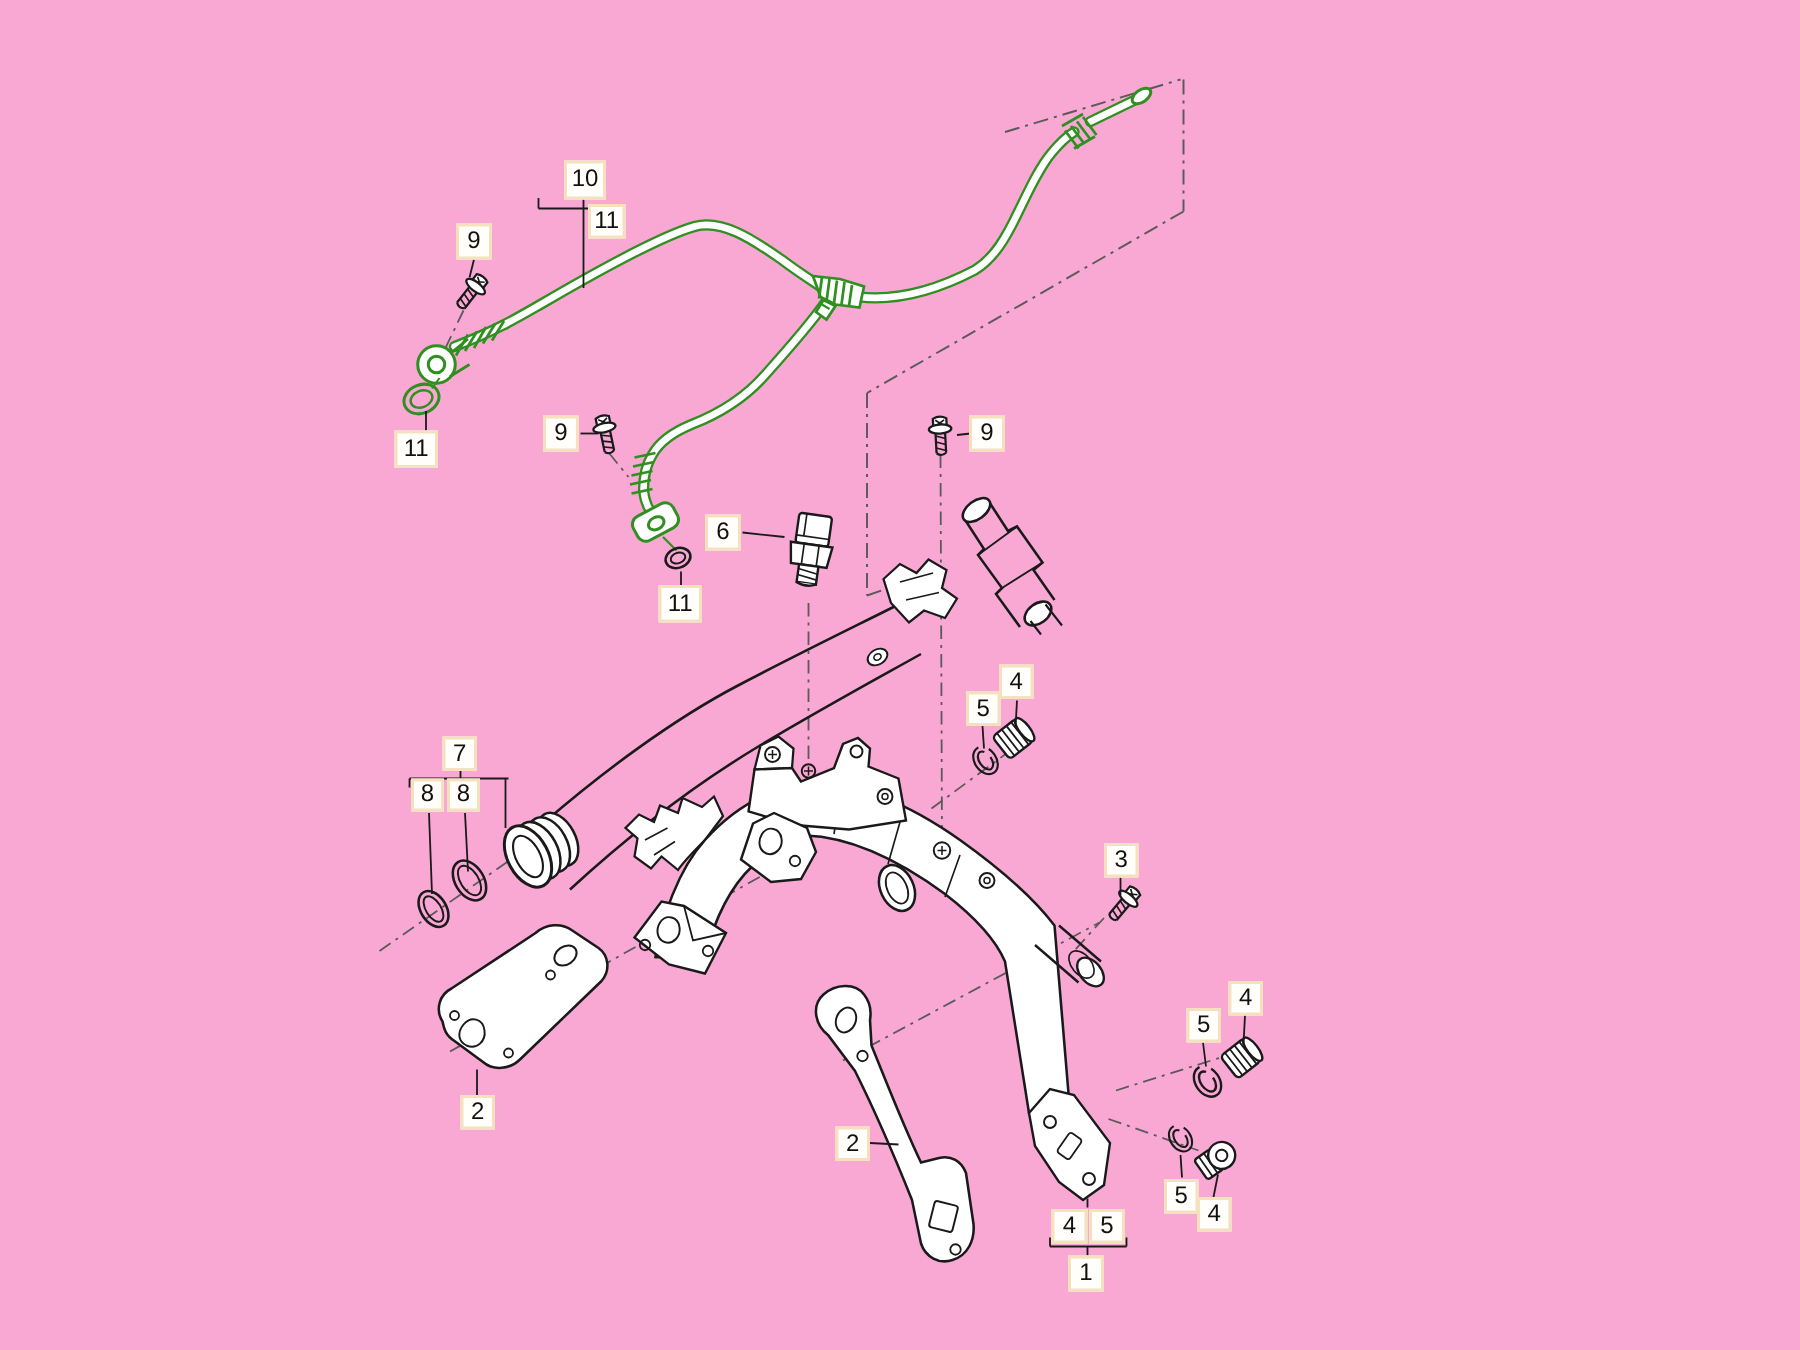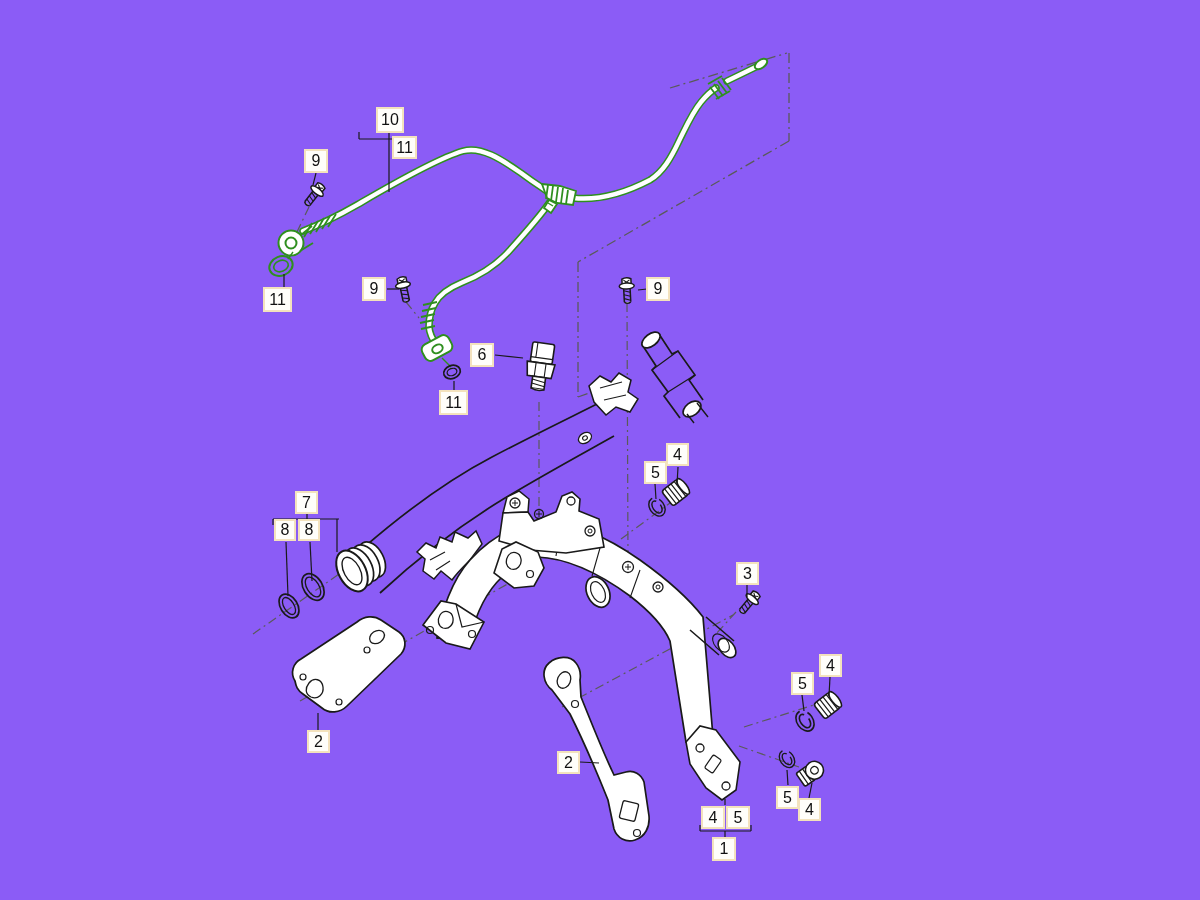--- a/index.html
+++ b/index.html
@@ -1,17 +1,17 @@
 <!DOCTYPE html>
 <html><head>
 <meta charset="utf-8">
 <style>
   html,body{margin:0;padding:0;background:#ffffff;}
   .stage{
-    position:relative;width:1200px;height:900px;background:#8b5cf6;
+    position:relative;width:1200px;height:900px;background:#f9a8d4;
     font-family:"Liberation Sans", sans-serif;overflow:hidden;
   }
   .stage svg{position:absolute;left:0;top:0;}
   #callout-layer{position:absolute;left:0;top:0;width:100%;height:100%;}
   .callout{
     position:absolute;box-sizing:border-box;
     background:#fffefa;border:2px solid #f3e2bd;color:#111;
     display:flex;align-items:center;justify-content:center;
     font-size:16px;line-height:1;cursor:pointer;
   }

